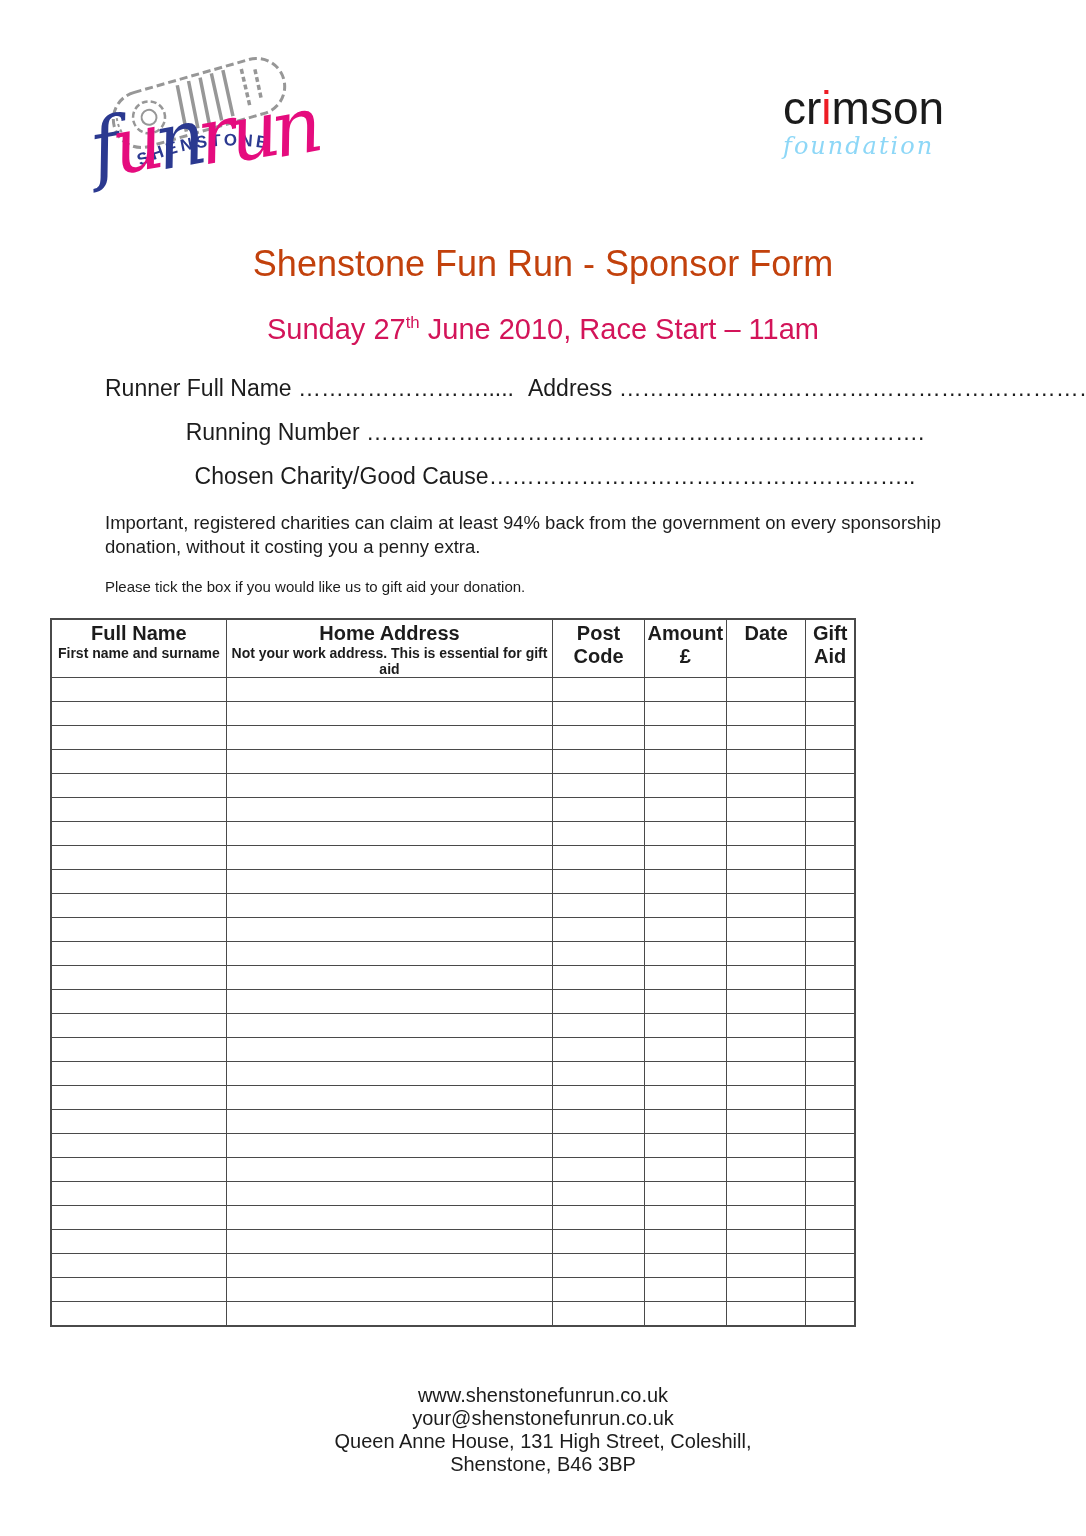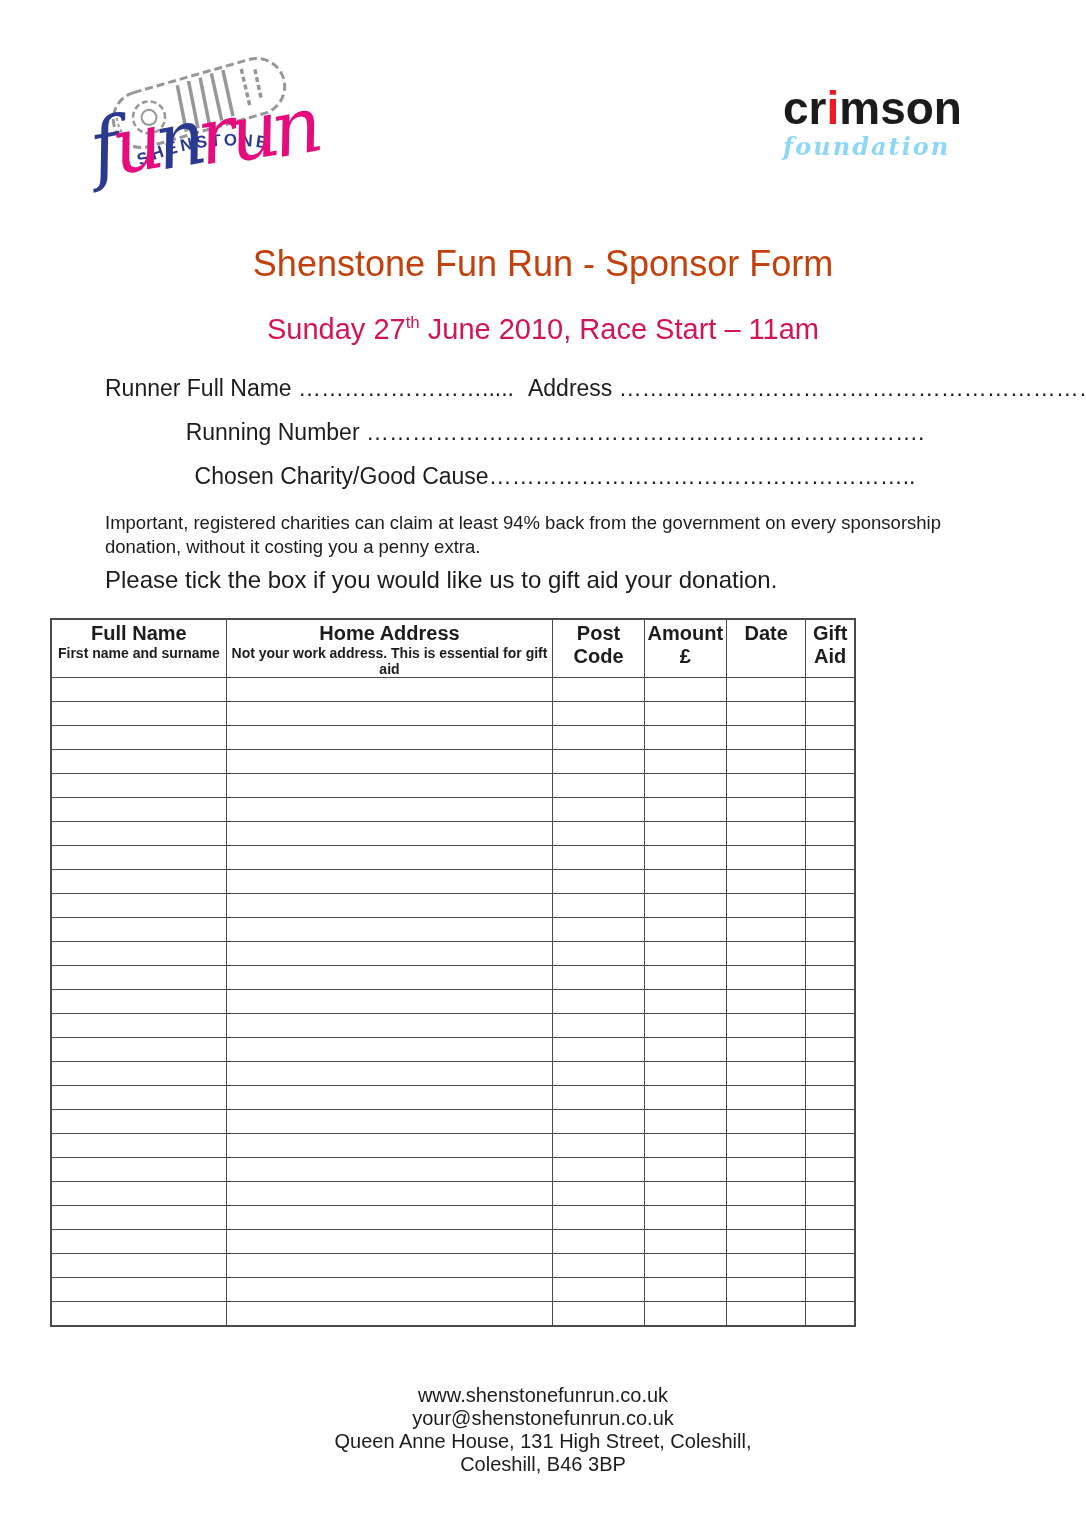--- a/index.html
+++ b/index.html
@@ -18,21 +18,21 @@
   .shoe-svg{position:absolute;left:0;top:0;}
   .funrun{
     position:absolute;left:2px;top:62px;
     font-family:"DejaVu Serif",serif;font-style:italic;
     font-size:78px;line-height:1;letter-spacing:-7px;
     transform:rotate(-6deg);
   }
   .funrun span{display:inline-block;transform:rotate(-4deg);}
 
   
-  .logo-right{position:absolute;left:783px;top:84px;width:220px;font-weight:bold;}
+  .logo-right{position:absolute;left:783px;top:84px;width:220px;}
   .crimson-word{font-size:46px;line-height:1.05;color:#1b1b1b;letter-spacing:0;}
   .crimson-i{color:#ed1c24;}
   .foundation-word{
     font-family:"DejaVu Serif",serif;font-style:italic;
     font-size:24px;line-height:1.05;color:#8dd7f7;letter-spacing:2px;margin-top:2px;
   }
 
   
   .title{position:absolute;top:243px;left:0;width:100%;text-align:center;
          font-size:36px;color:#c2410c;}
@@ -40,21 +40,21 @@
             font-size:29px;color:#d31459;}
   .subtitle sup{font-size:0.58em;}
 
   
   .fields{position:absolute;left:105px;top:377px;width:900px;font-size:23px;text-align:center;}
   .field{line-height:22px;margin-bottom:22px;white-space:nowrap;}
   .field .addr{margin-left:14px;}
 
   .note{position:absolute;left:105px;top:511px;width:880px;
         font-size:18.5px;line-height:24px;}
-  .tick{position:absolute;left:105px;top:566px;font-size:24px;}
+  .tick{position:absolute;left:105px;top:578px;font-size:15px;}
 
   
   table.sponsor{
     position:absolute;left:50px;top:618px;width:806px;
     border-collapse:collapse;table-layout:fixed;
     border:2px solid #4a4a4a;
   }
   table.sponsor th,table.sponsor td{
     border:1.5px solid #4a4a4a;padding:0;
   }
@@ -373,16 +373,16 @@
           <td></td>
           <td></td>
         </tr>
       </tbody>
   </table>
 
   <div class="footer" id="footer-lines">
       <div>www.shenstonefunrun.co.uk</div>
       <div>your@shenstonefunrun.co.uk</div>
       <div>Queen Anne House, 131 High Street, Coleshill,</div>
-      <div>Coleshill, B46 3BP</div>
+      <div>Shenstone, B46 3BP</div>
     </div>
 
 </div>
 
 </body></html>

